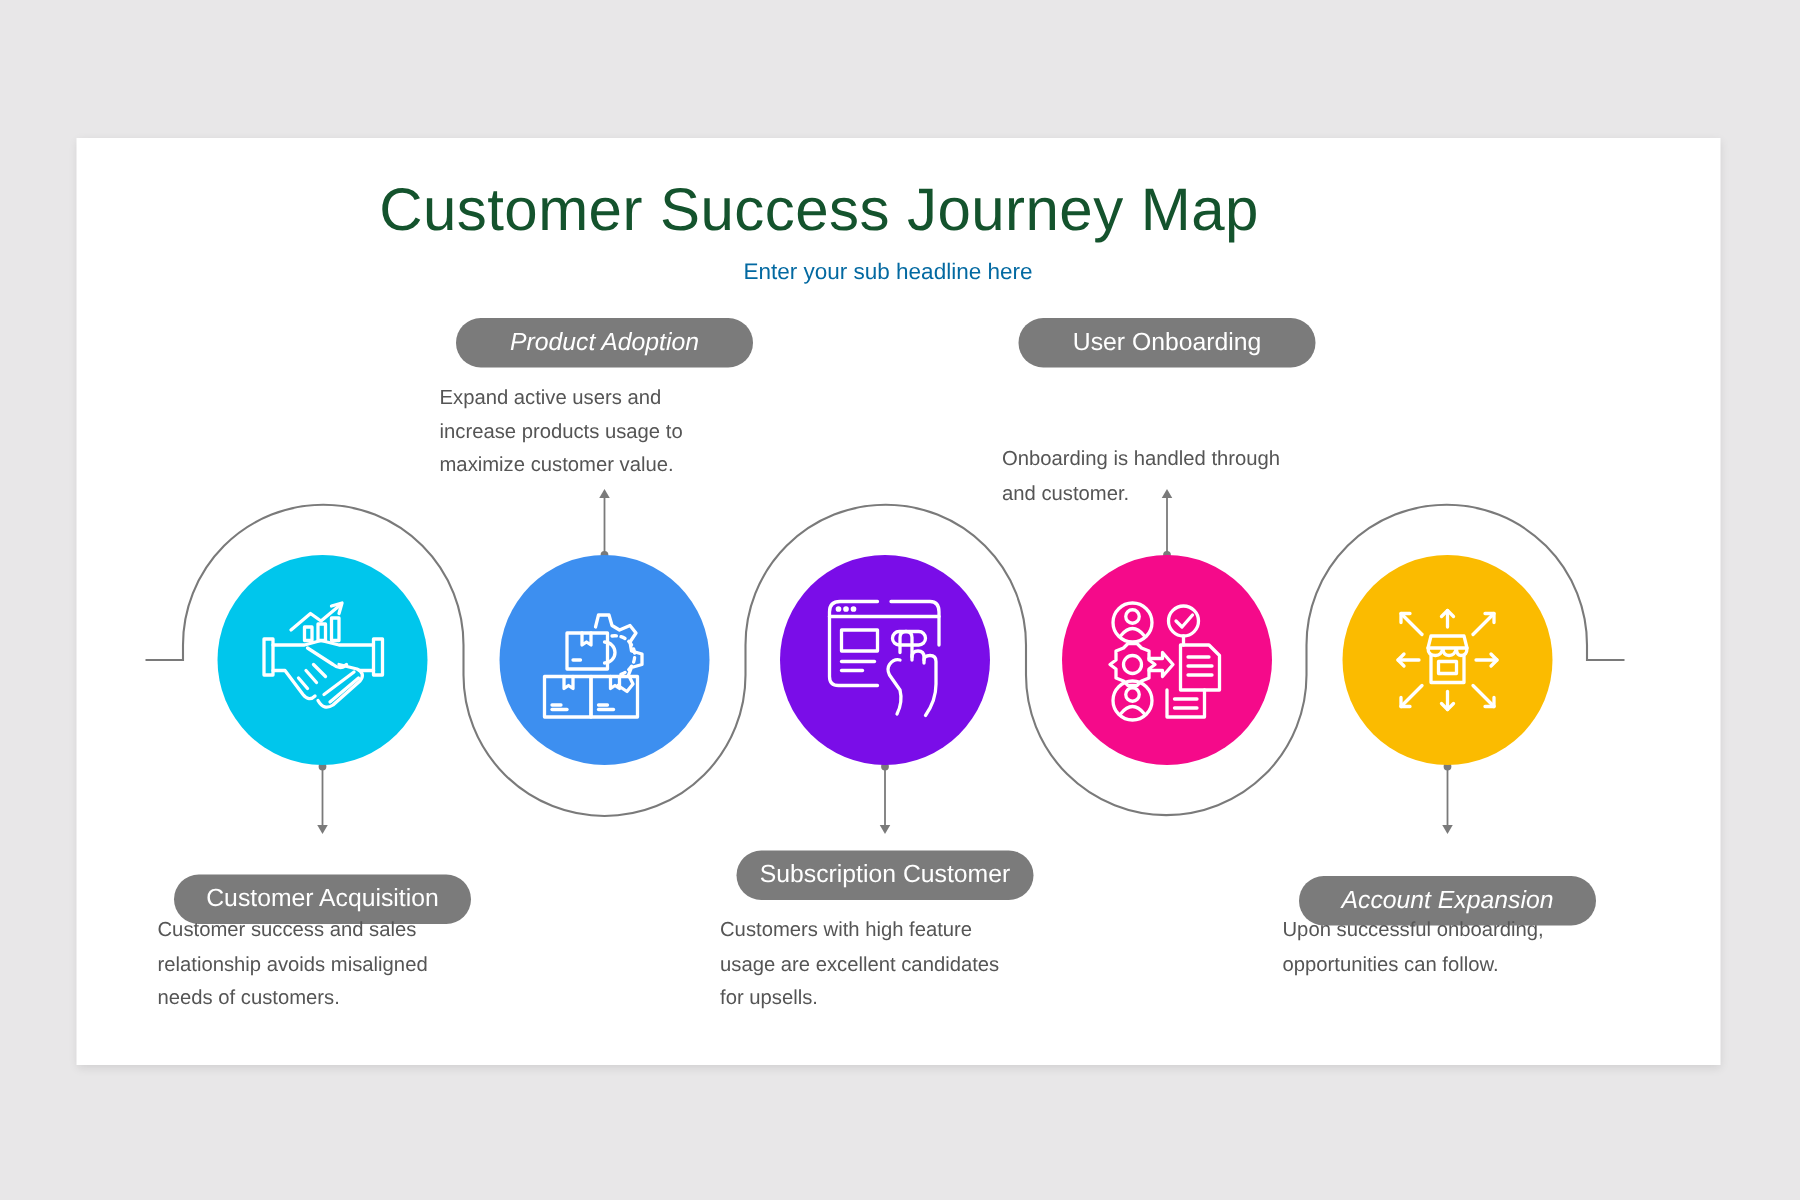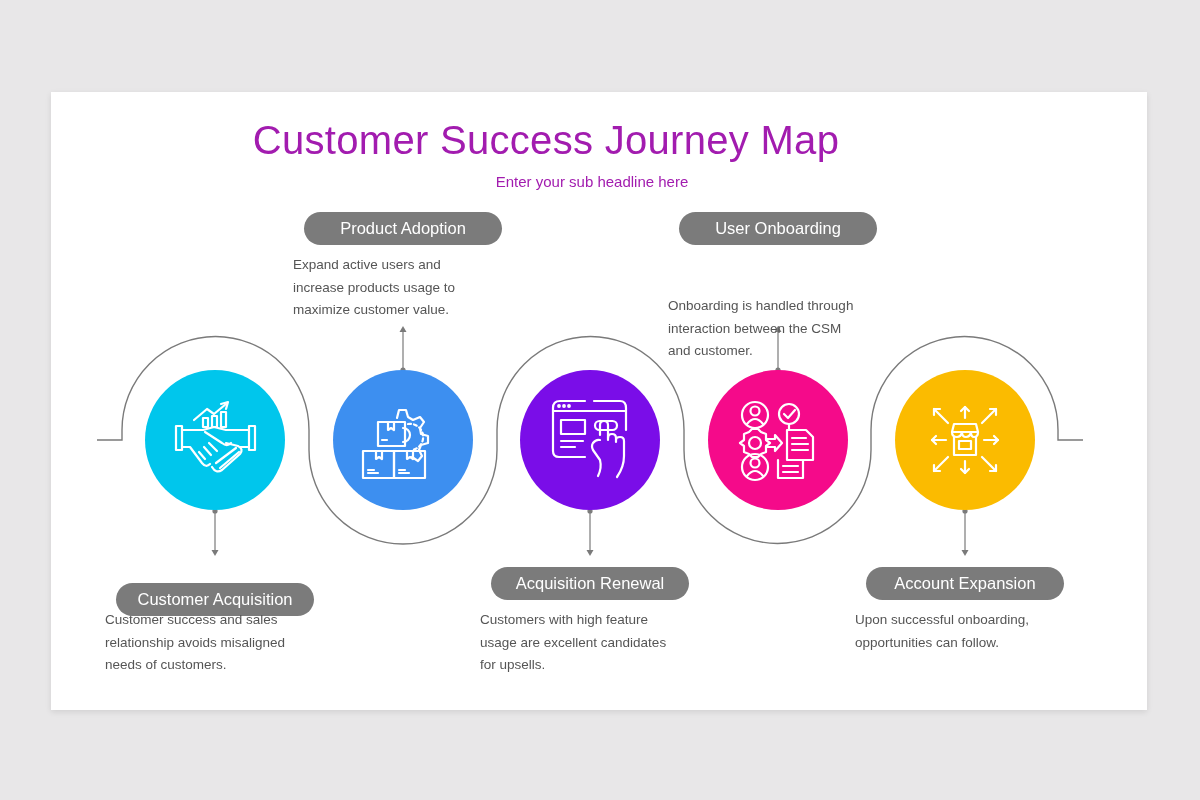--- a/index.html
+++ b/index.html
@@ -12,26 +12,26 @@
   }
   .card {
     position: absolute;
     left: 51px; top: 92px;
     width: 1096px; height: 618px;
     background: #ffffff;
     box-shadow: 0 2px 6px rgba(0,0,0,0.10);
   }
   .title {
     position: absolute; left: 0; top: 118px; width: 1092px;
-    text-align: center; font-size: 40px; color: #a21caf;
+    text-align: center; font-size: 40px; color: #14532d;
     letter-spacing: 0.3px;
   }
   .subtitle {
     position: absolute; left: 0; top: 173px; width: 1184px;
-    text-align: center; font-size: 15px; color: #a21caf;
+    text-align: center; font-size: 15px; color: #0369a1;
   }
   svg.diagram { position: absolute; left: 0; top: 0; }
   .pill {
     position: absolute;
     width: 198px; height: 33px;
     border-radius: 17px;
     background: #7b7b7b;
     color: #ffffff;
     font-size: 16.5px;
     display: flex; align-items: center; justify-content: center;
@@ -195,38 +195,37 @@
   </g>
 </svg>
 
 <div class="pill" style="left:116px; top:567px;margin-top:16px;">Customer Acquisition</div>
 <div class="desc" style="left:105px; top:609px;">
   <div>Customer success and sales</div>
   <div>relationship avoids misaligned</div>
   <div>needs of customers.</div>
 </div>
 
-<div class="pill" style="left:304px; top:212px;">Product Adoption</div>
+<div class="pill" style="left:304px; top:212px;font-style:italic;">Product Adoption</div>
 <div class="desc" style="left:293px; top:254px;">
   <div>Expand active users and</div>
   <div>increase products usage to</div>
   <div>maximize customer value.</div>
 </div>
 
-<div class="pill" style="left:491px; top:567px;">Acquisition Renewal</div>
+<div class="pill" style="left:491px; top:567px;">Subscription Customer</div>
 <div class="desc" style="left:480px; top:609px;">
   <div>Customers with high feature</div>
   <div>usage are excellent candidates</div>
   <div>for upsells.</div>
 </div>
 
 <div class="pill" style="left:679px; top:212px;">User Onboarding</div>
 <div class="desc" style="left:668px; top:254px;margin-top:41px;">
   <div>Onboarding is handled through</div>
-  <div>interaction between the CSM</div>
   <div>and customer.</div>
 </div>
 
-<div class="pill" style="left:866px; top:567px;">Account Expansion</div>
+<div class="pill" style="left:866px; top:584px;font-style:italic;">Account Expansion</div>
 <div class="desc" style="left:855px; top:609px;">
   <div>Upon successful onboarding,</div>
   <div>opportunities can follow.</div>
 </div>
 
 </body></html>

